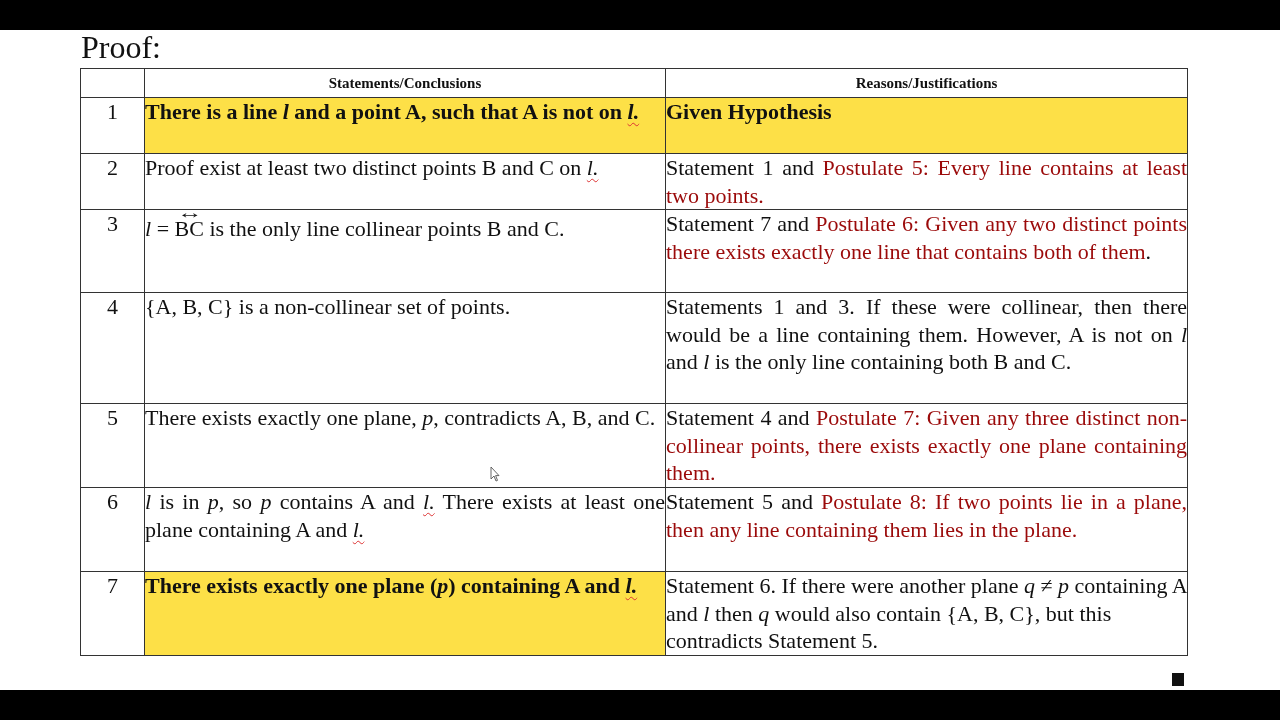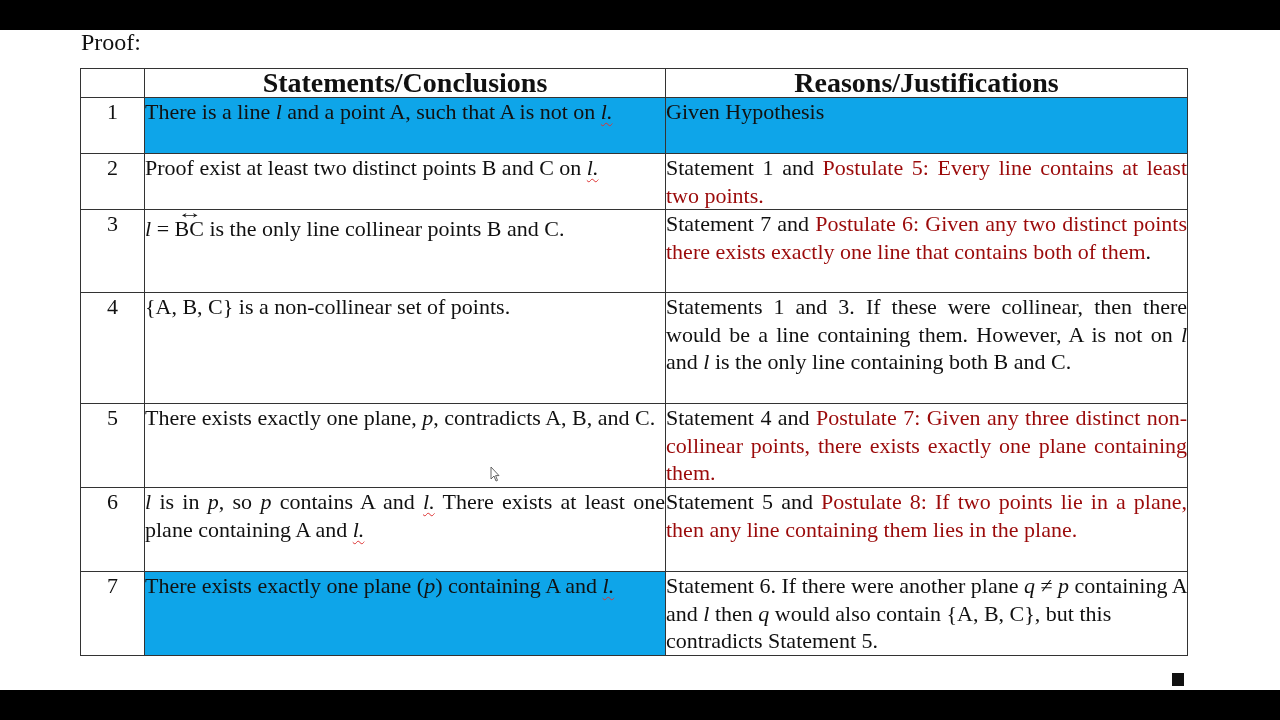--- a/index.html
+++ b/index.html
@@ -6,43 +6,43 @@
   body {
     width: 1280px; height: 720px; position: relative; overflow: hidden;
     background: #ffffff;
     font-family: "DejaVu Serif", "Liberation Serif", serif;
     color: #111111;
   }
   .bar-top { position: absolute; left: 0; top: 0; width: 1280px; height: 30px; background: #000; }
   .bar-bottom { position: absolute; left: 0; top: 690px; width: 1280px; height: 30px; background: #000; }
   .proof-title {
     position: absolute; left: 81px; top: 29px;
-    font-family: "Liberation Serif", serif; font-size: 24px; color: #111;
+    font-family: "Liberation Serif", serif; font-size: 32px; color: #111;
   }
   table.proof {
     position: absolute; left: 80px; top: 68px;
     border-collapse: collapse; table-layout: fixed;
     width: 1107px;
     font-family: "Liberation Serif", serif;
     font-size: 22px; line-height: 27.6px;
   }
   table.proof td, table.proof th {
     border: 1.4px solid #333;
     vertical-align: top;
     padding: 0;
   }
   table.proof th {
-    height: 28px; font-weight: bold; text-align: center; font-size: 28px; line-height: 28px;
+    height: 28px; font-weight: bold; text-align: center; font-size: 15px; line-height: 28px;
   }
   col.c-num { width: 64px; }
   col.c-stmt { width: 521px; }
   col.c-reason { width: 522px; }
   td.num { text-align: center; padding-top: 1px; }
   td.stmt, td.reason { padding: 1px 12px 0 13px; text-align: justify; }
-  td.hl { background: #0ea5e9; }
+  td.hl { background: #fde047; font-weight: bold; }
   .red { color: #9b0a0a; }
   .it { font-style: italic; }
   .squig { text-decoration: underline wavy #d33; text-decoration-thickness: 1px; text-underline-offset: 3px; }
   .arrow-bc { position: relative; display: inline-block; }
   .arrow-bc::before {
     content: "\2194"; position: absolute; left: 1px; right: 0; top: -16px;
     font-size: 16px; font-style: normal; text-align: center; letter-spacing: 0;
     transform: scaleX(1.6);
   }
   .stop-square {

